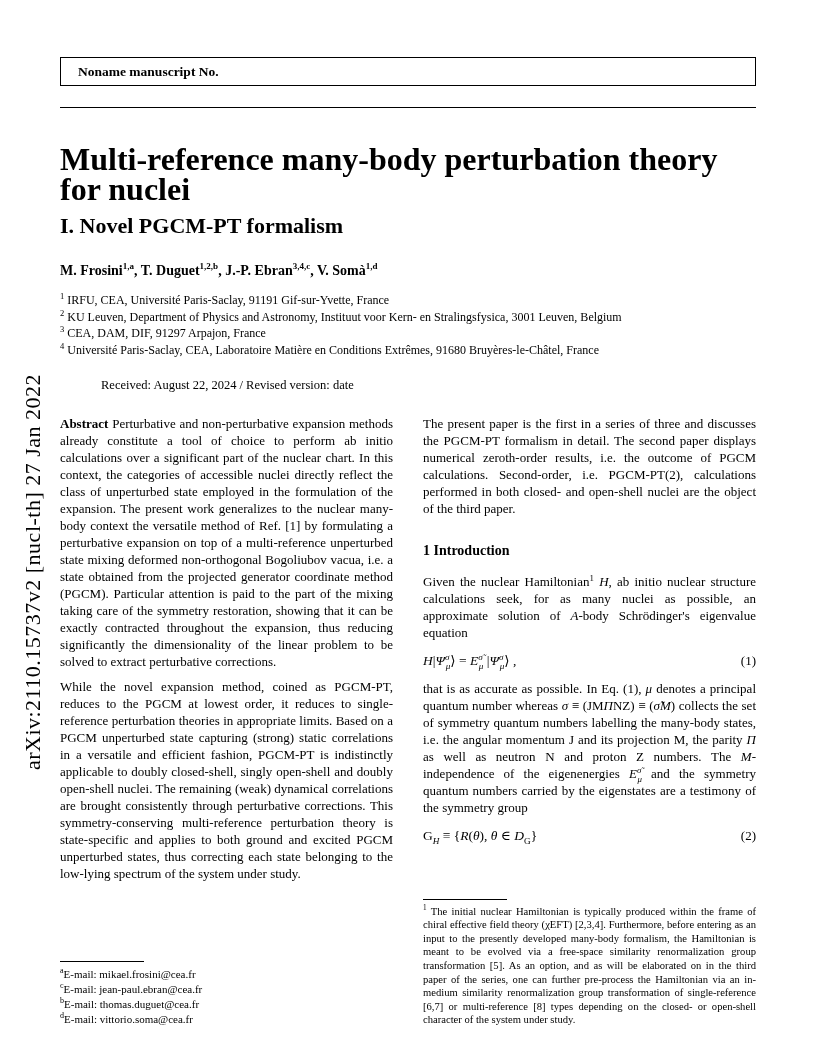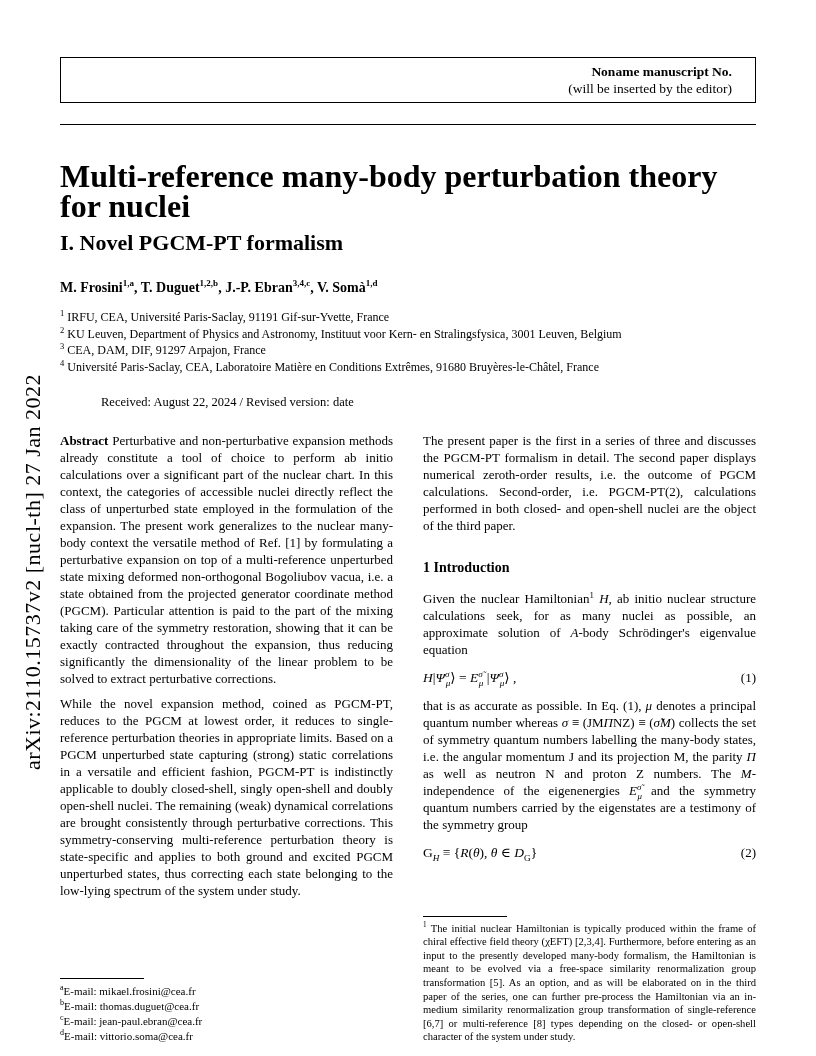--- a/index.html
+++ b/index.html
@@ -4,21 +4,21 @@
 <style>
   * { margin:0; padding:0; box-sizing:border-box; }
   html,body { background:#ffffff; }
   .page {
     position:relative; width:816px; height:1056px; background:#ffffff;
     font-family:"Liberation Serif","DejaVu Serif",serif; color:#000;
     overflow:hidden; margin:0 auto;
   }
   .content { position:absolute; left:60px; top:57px; width:696px; }
 
-  .ms-box { border:1.5px solid #000; padding:5px 23px; font-size:13.5px; line-height:17px;text-align:right; }
+  .ms-box { border:1.5px solid #000; padding:5px 17px; font-size:13.5px; line-height:17px; }
   .ms-line1 { font-weight:bold; }
 
   .top-rule { margin-top:21px; border-top:1.5px solid #000; height:0; }
 
   .title { margin-top:36px; font-size:32px; line-height:30px; font-weight:bold; }
   .subtitle { margin-top:9px; font-size:22px; font-weight:bold; }
 
   .authors { margin-top:24px; font-size:14px; font-weight:bold; }
   .authors sup { font-size:9px; font-weight:bold; }
 
@@ -59,21 +59,20 @@
 <body>
 
 <div class="page">
 
   <div class="arxiv-vertical">arXiv:2110.15737v2  [nucl-th]  27 Jan 2022</div>
 
   <div class="content">
 
     <div class="ms-box">
       <div class="ms-line1">Noname manuscript No.</div>
-      <div class="ms-line2">(will be inserted by the editor)</div>
     </div>
 
     <div class="top-rule"></div>
 
     <div class="title">Multi-reference many-body perturbation theory for nuclei</div>
     <div class="subtitle">I. Novel PGCM-PT formalism</div>
 
     <div class="authors">
       <span class="author"><span>M. Frosini</span><sup>1,a</sup><span>, </span></span><span class="author"><span>T. Duguet</span><sup>1,2,b</sup><span>, </span></span><span class="author"><span>J.-P. Ebran</span><sup>3,4,c</sup><span>, </span></span><span class="author"><span>V. Somà</span><sup>1,d</sup><span></span></span>
     </div>
@@ -89,22 +88,22 @@
 
     <div class="columns">
 
       <div class="col">
         <p class="para"><span class="b">Abstract</span> <span>Perturbative and non-perturbative expansion methods already constitute a tool of choice to perform ab initio calculations over a significant part of the nuclear chart. In this context, the categories of accessible nuclei directly reflect the class of unperturbed state employed in the formulation of the expansion. The present work generalizes to the nuclear many-body context the versatile method of Ref. [1] by formulating a perturbative expansion on top of a multi-reference unperturbed state mixing deformed non-orthogonal Bogoliubov vacua, i.e. a state obtained from the projected generator coordinate method (PGCM). Particular attention is paid to the part of the mixing taking care of the symmetry restoration, showing that it can be exactly contracted throughout the expansion, thus reducing significantly the dimensionality of the linear problem to be solved to extract perturbative corrections.</span></p>
         <p class="para">While the novel expansion method, coined as PGCM-PT, reduces to the PGCM at lowest order, it reduces to single-reference perturbation theories in appropriate limits. Based on a PGCM unperturbed state capturing (strong) static correlations in a versatile and efficient fashion, PGCM-PT is indistinctly applicable to doubly closed-shell, singly open-shell and doubly open-shell nuclei. The remaining (weak) dynamical correlations are brought consistently through perturbative corrections. This symmetry-conserving multi-reference perturbation theory is state-specific and applies to both ground and excited PGCM unperturbed states, thus correcting each state belonging to the low-lying spectrum of the system under study.</p>
 
         <div class="footnotes">
           <div class="fn-rule"></div>
           <div class="fn-line"><sup>a</sup><span>E-mail: mikael.frosini@cea.fr</span></div>
+          <div class="fn-line"><sup>c</sup><span>E-mail: jean-paul.ebran@cea.fr</span></div>
           <div class="fn-line"><sup>b</sup><span>E-mail: thomas.duguet@cea.fr</span></div>
-          <div class="fn-line"><sup>c</sup><span>E-mail: jean-paul.ebran@cea.fr</span></div>
           <div class="fn-line"><sup>d</sup><span>E-mail: vittorio.soma@cea.fr</span></div>
         </div>
       </div>
 
       <div class="col">
         <p class="para">The present paper is the first in a series of three and discusses the PGCM-PT formalism in detail. The second paper displays numerical zeroth-order results, i.e. the outcome of PGCM calculations. Second-order, i.e. PGCM-PT(2), calculations performed in both closed- and open-shell nuclei are the object of the third paper.</p>
 
         <div class="section-heading">1 Introduction</div>
 
         <p class="para">Given the nuclear Hamiltonian<sup>1</sup> <i>H</i>, ab initio nuclear structure calculations seek, for as many nuclei as possible, an approximate solution of <i>A</i>-body Schrödinger's eigenvalue equation</p>

